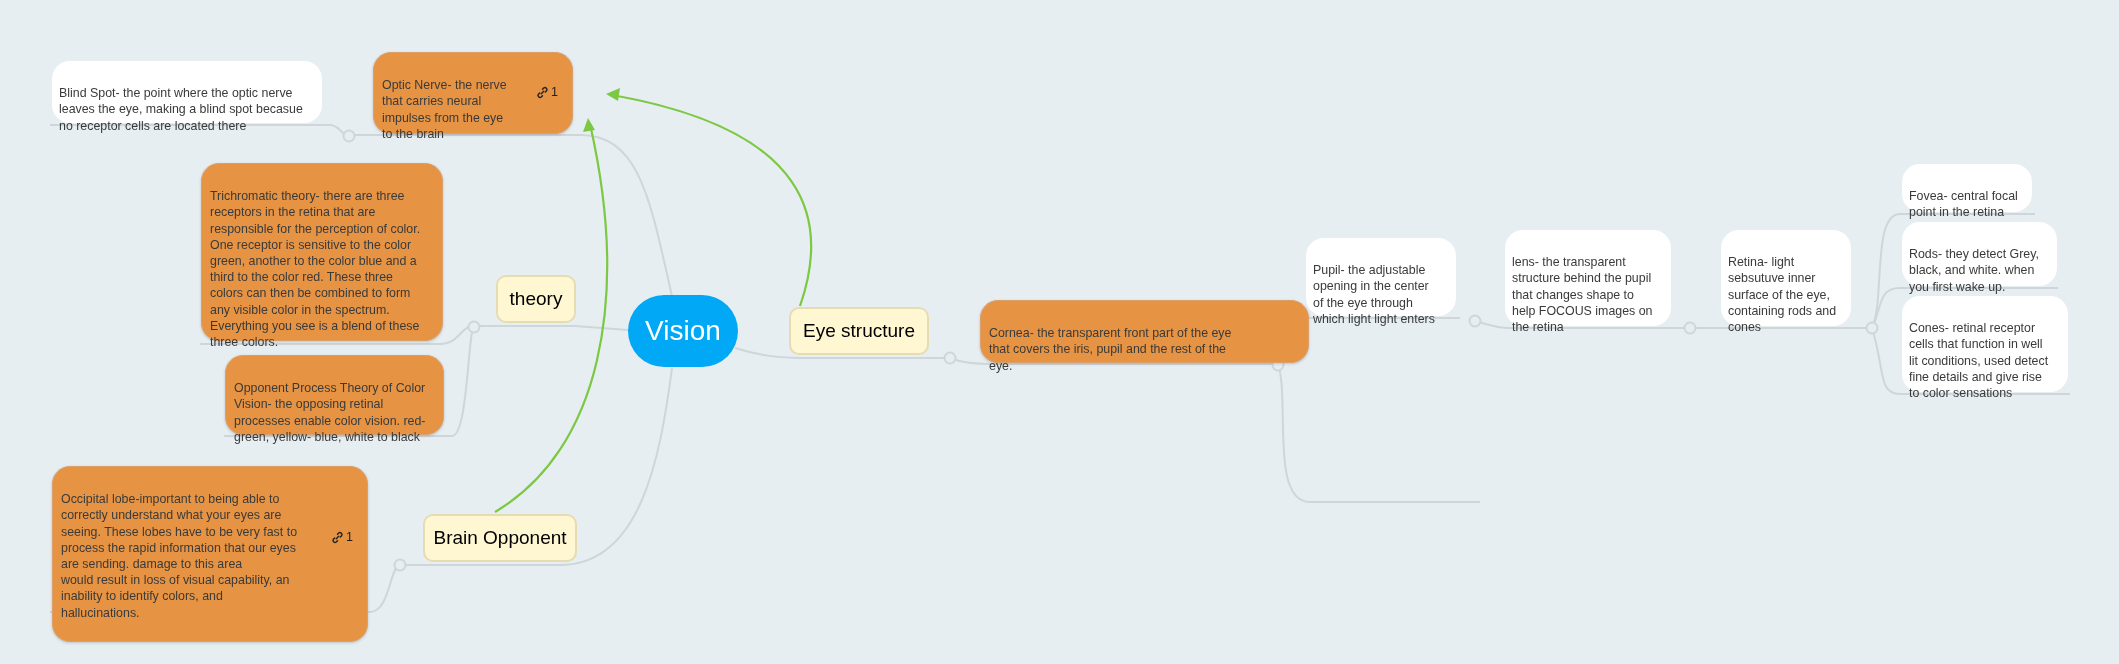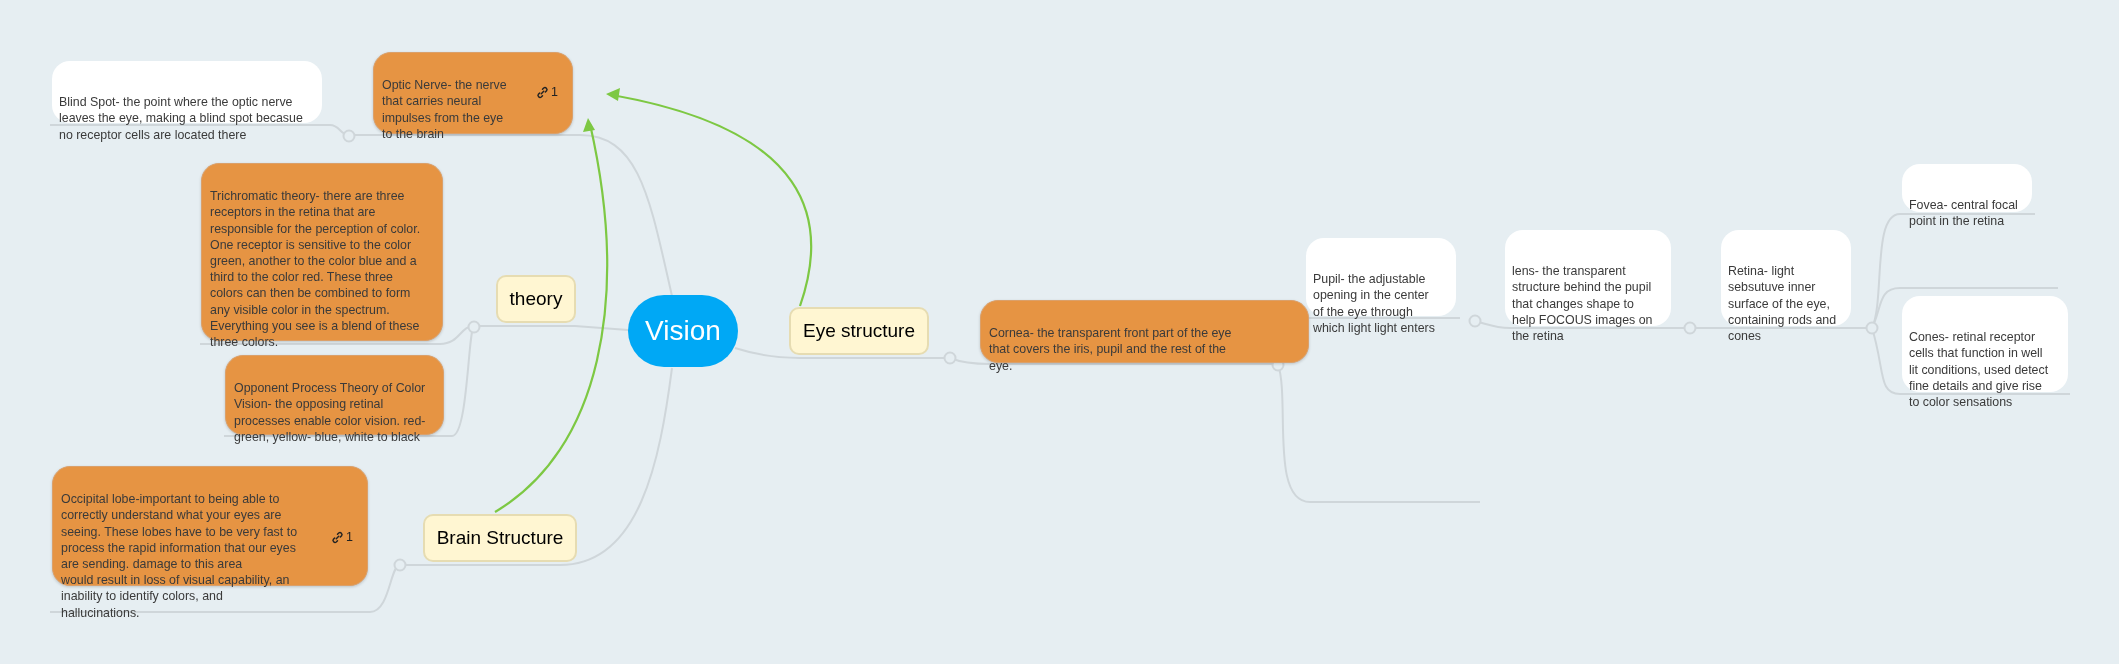--- a/index.html
+++ b/index.html
@@ -10,21 +10,21 @@
     position: relative;
   }
   #canvas { position: absolute; left: 0; top: 0; width: 2119px; height: 664px; }
   svg.lines { position: absolute; left: 0; top: 0; }
   .node {
     position: absolute; box-sizing: border-box;
     color: #3a3a3a; font-size: 12.4px; line-height: 16.2px;
     white-space: pre-line;
   }
   .node .txt { display: block; }
-  .white { background: #ffffff; border-radius: 18px; padding: 17px 7px; }
+  .white { background: #ffffff; border-radius: 18px; padding: 8px 7px; }
   .orange {
     background: #e69443; border-radius: 18px; padding: 8px 8px;
     box-shadow: 0 1px 3px rgba(0,0,0,0.18);
     border: 1.5px solid #dba06a;
   }
   .topic {
     background: #fff6d2; border: 2px solid #e6dcb2; border-radius: 10px;
     color: #000000; font-size: 19px; text-align: center;
     display: flex; align-items: center; justify-content: center;
   }
@@ -97,21 +97,21 @@
     <span class="txt">Vision</span>
   </div>
 
   <div class="node topic" style="left:496px; top:275px; width:80px; height:48px;">
     <span class="txt">theory</span>
   </div>
   <div class="node topic" style="left:789px; top:307px; width:140px; height:48px;">
     <span class="txt">Eye structure</span>
   </div>
   <div class="node topic" style="left:423px; top:514px; width:154px; height:48px;">
-    <span class="txt">Brain Structure</span>
+    <span class="txt">Brain Opponent</span>
   </div>
 
   <div class="node orange" style="left:373px; top:52px; width:200px; height:82px;">
     <span class="txt">Optic Nerve- the nerve
 that carries neural
 impulses from the eye
 to the brain</span>
     <span class="link-badge" style="right:14px; top:31px;">
       <svg width="13" height="13" viewBox="0 0 16 16">
         <g fill="none" stroke="#222" stroke-width="1.8" stroke-linecap="round">
@@ -143,21 +143,21 @@
 responsible for the perception of color.
 One receptor is sensitive to the color
 green, another to the color blue and a
 third to the color red. These three
 colors can then be combined to form
 any visible color in the spectrum.
 Everything you see is a blend of these
 three colors.</span>
   </div>
 
-  <div class="node orange" style="left:52px; top:466px; width:316px; height:120px;">
+  <div class="node orange" style="left:52px; top:466px; width:316px; height:176px;">
     <span class="txt">Occipital lobe-important to being able to
 correctly understand what your eyes are
 seeing. These lobes have to be very fast to
 process the rapid information that our eyes
 are sending. damage to this area
 would result in loss of visual capability, an
 inability to identify colors, and
 hallucinations.</span>
     <span class="link-badge" style="right:14px; top:62px;">
       <svg width="13" height="13" viewBox="0 0 16 16">
@@ -199,20 +199,25 @@
 surface of the eye,
 containing rods and
 cones</span>
   </div>
 
   <div class="node white" style="left:1902px; top:164px; width:130px; height:48px;">
     <span class="txt">Fovea- central focal
 point in the retina</span>
   </div>
 
+  <div class="node white" style="left:1902px; top:222px; width:155px; height:64px;">
+    <span class="txt">Rods- they detect Grey,
+black, and white. when
+you first wake up.</span>
+  </div>
 
   <div class="node white" style="left:1902px; top:296px; width:166px; height:96px;">
     <span class="txt">Cones- retinal receptor
 cells that function in well
 lit conditions, used detect
 fine details and give rise
 to color sensations</span>
   </div>
 
 </div>

